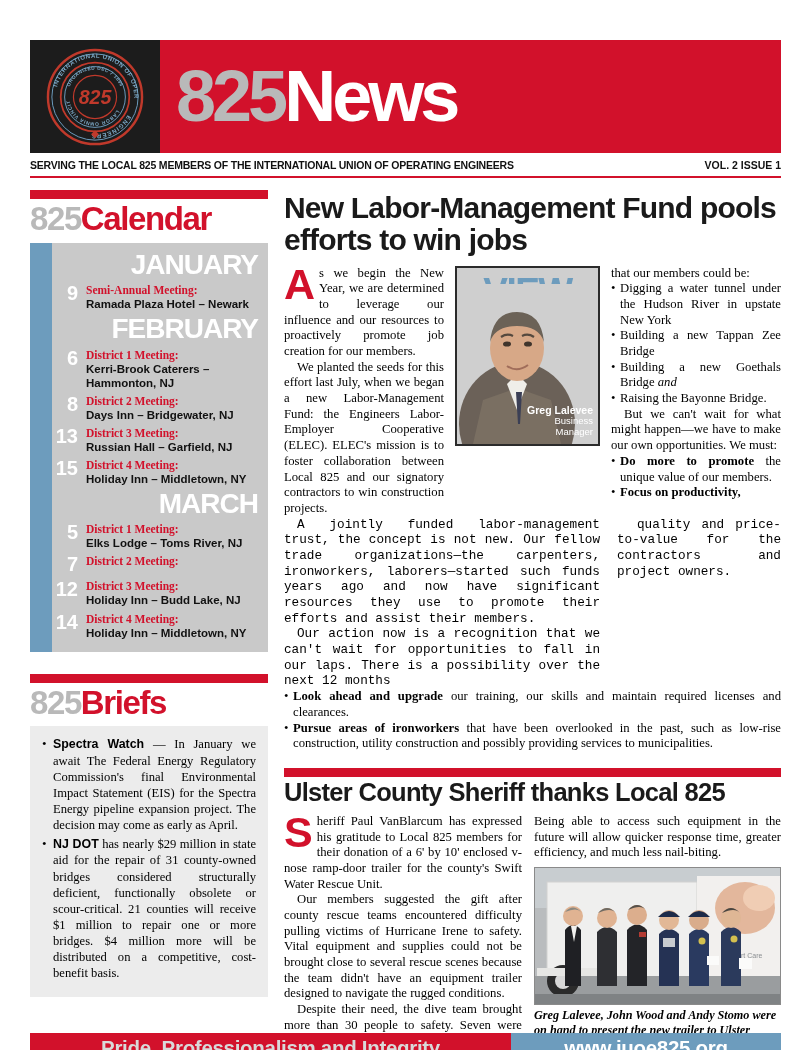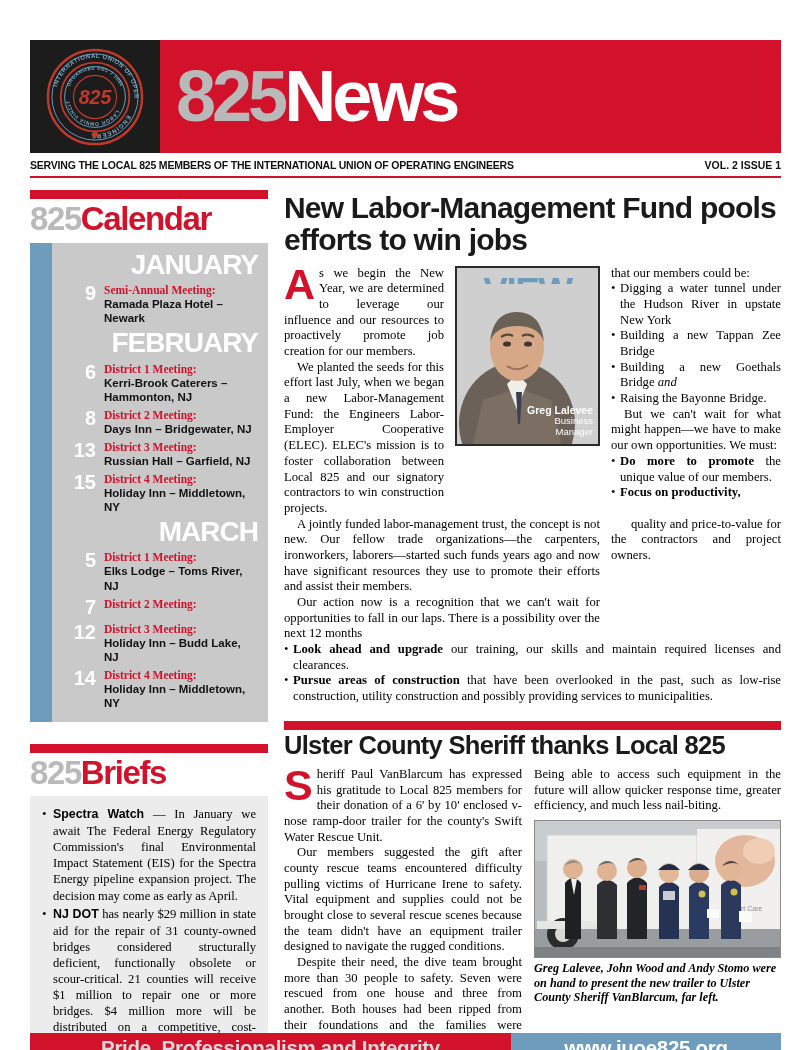--- a/index.html
+++ b/index.html
@@ -33,21 +33,21 @@
 
   
   .redbar { height: 9px; background: #d2112b; margin-bottom: 2px; }
   .sect-head { font-family: "Liberation Sans", sans-serif; font-weight: bold; font-size: 33px; letter-spacing: -1.4px; line-height: 1.08; }
   .sh-grey { color: #b9b9b9; }
   .sh-red  { color: #d2112b; }
 
   
   .calendar { display: flex; margin-top: 6px; background: #c9c9c9; }
   .cal-blue { width: 22px; flex: 0 0 22px; background: #6d9cbd; }
-  .cal-body { flex: 1; background: #c9c9c9; padding: 4px 10px 12px 18px; }
+  .cal-body { flex: 1; background: #c9c9c9; padding: 4px 10px 12px 0; }
   .cal-month { font-family: "Liberation Sans", sans-serif; font-weight: bold; font-size: 28px; color: #ffffff;
                letter-spacing: -1px; text-align: right; line-height: 1.02; margin-top: 4px; }
   .cal-event { display: flex; margin-top: 4px; }
   .cal-day { width: 34px; flex: 0 0 34px; text-align: right; padding-right: 8px;
              font-family: "Liberation Sans", sans-serif; font-weight: bold; font-size: 20px; color: #ffffff; line-height: 1.05; }
   .cal-txt { flex: 1; font-family: "Liberation Sans", sans-serif; font-size: 11.5px; line-height: 1.22; }
   .cal-title { font-weight: bold; color: #d2112b; display: block; font-family: Liberation Serif, serif; }
   .cal-loc { font-weight: bold; color: #111; display: block; }
 
   
@@ -314,32 +314,32 @@
               </ul>
               <p class="body">But we can't wait for what might happen—we have to make our own opportunities. We must:</p>
               <ul class="bul">
                 <li><span class="bd">Do more to promote</span><span> the unique value of our members.</span></li>
                 <li><span class="bd">Focus on productivity,</span></li>
               </ul>
             </div>
           </div>
 
           <div class="spanwide">
-            <div style="display:flex; gap:11px;">
+            <div style="display:flex; gap:17px;font-family:Liberation Mono, monospace;">
               <div style="width:316px; flex:0 0 316px;">
                 <p class="body">A jointly funded labor-management trust, the concept is not new. Our fellow trade organizations—the carpenters, ironworkers, laborers—started such funds years ago and now have significant resources they use to promote their efforts and assist their members.</p>
                 <p class="body">Our action now is a recognition that we can't wait for opportunities to fall in our laps. There is a possibility over the next 12 months</p>
               </div>
               <div style="flex:1;">
                 <p class="body noind" style="text-indent:20px;"> quality and price-to-value for the contractors and project owners.</p>
               </div>
             </div>
             <ul class="bul" style="margin-top:0;">
               <li><span class="bd">Look ahead and upgrade</span><span> our training, our skills and maintain required licenses and clearances.</span></li>
-              <li><span class="bd">Pursue areas of construction</span><span> that have been overlooked in the past, such as low-rise construction, utility construction and possibly providing services to municipalities.</span></li>
+              <li><span class="bd">Pursue areas of ironworkers</span><span> that have been overlooked in the past, such as low-rise construction, utility construction and possibly providing services to municipalities.</span></li>
             </ul>
           </div>
         </div>
       </div>
 
       <div class="art2">
         <div class="redbar"></div>
         <div class="headline h2">Ulster County Sheriff thanks Local 825</div>
 
         <div class="two-col">

